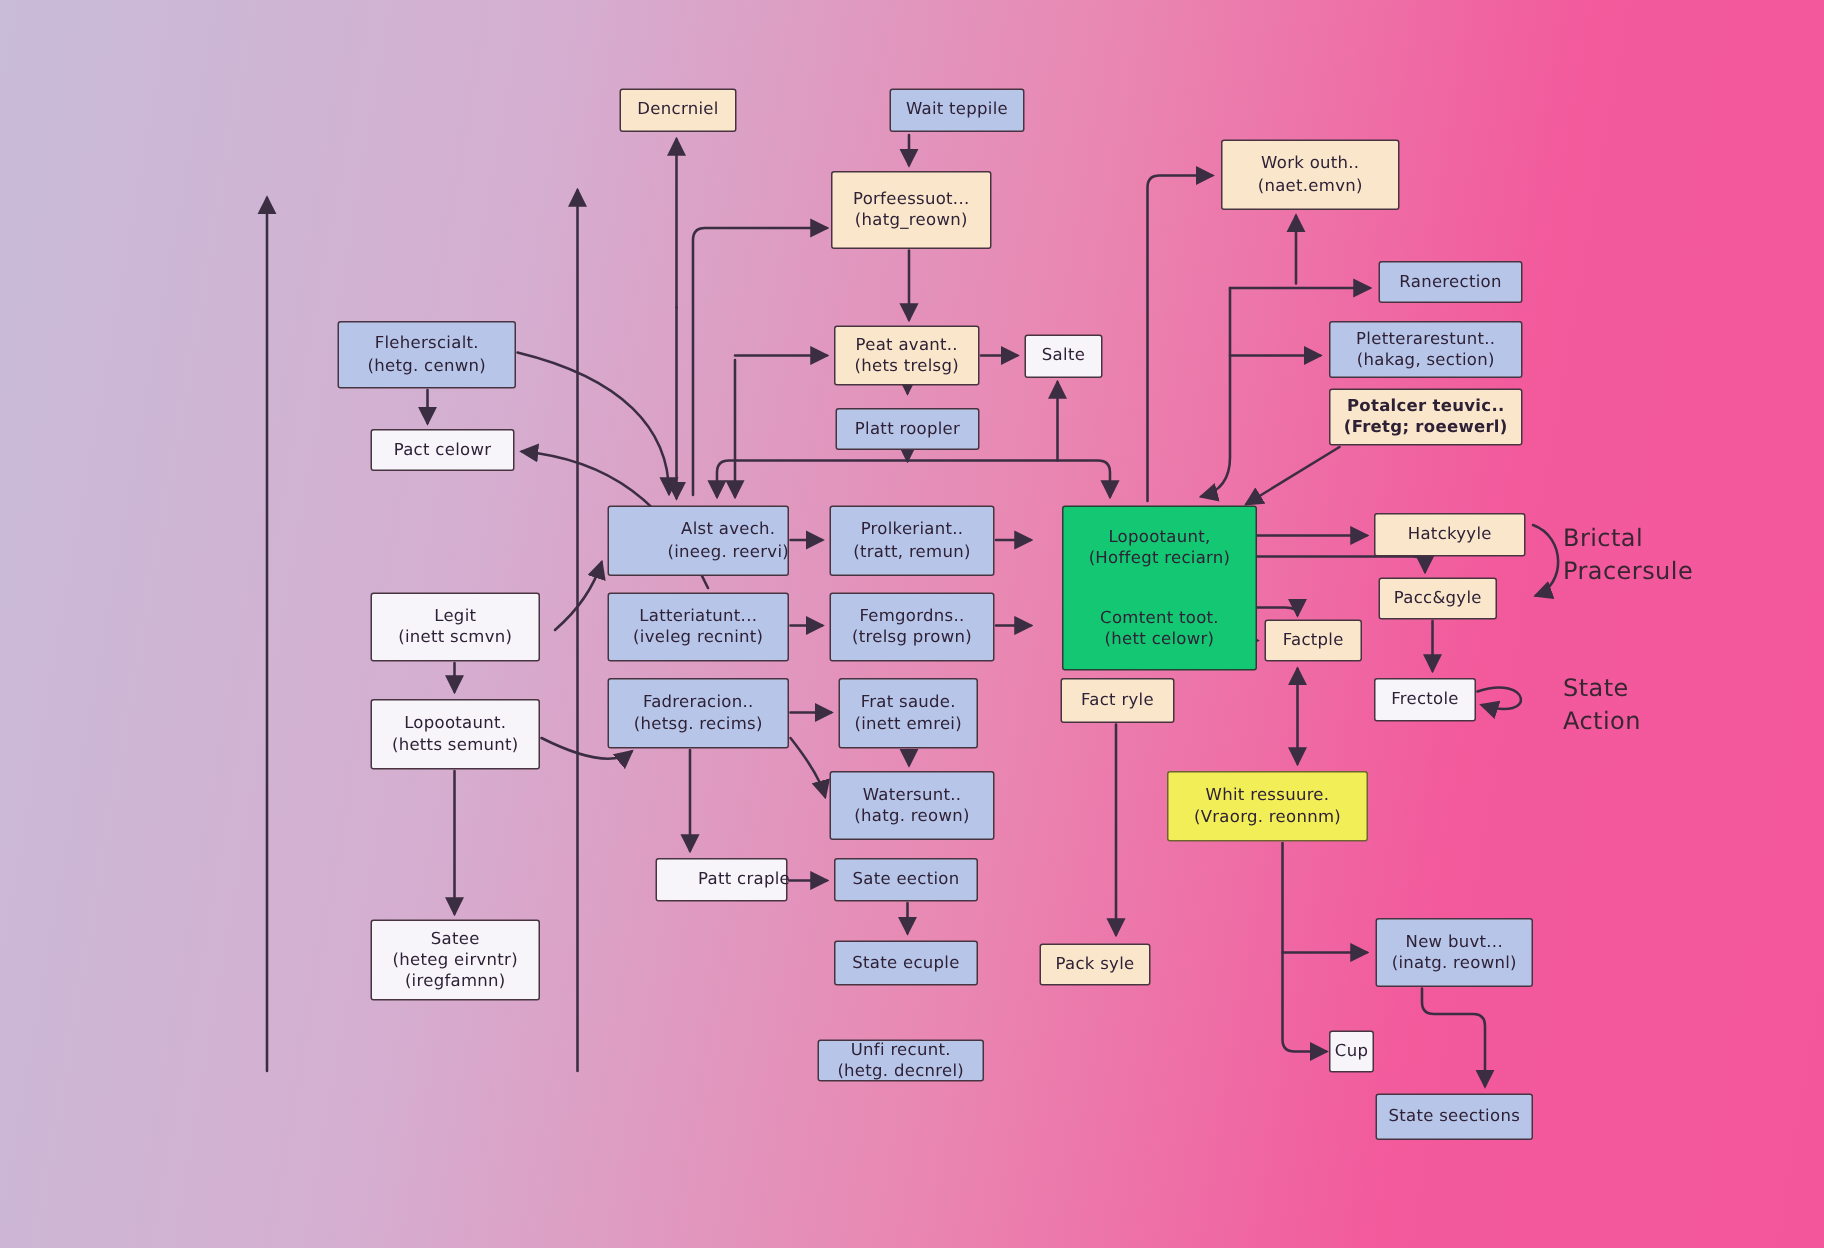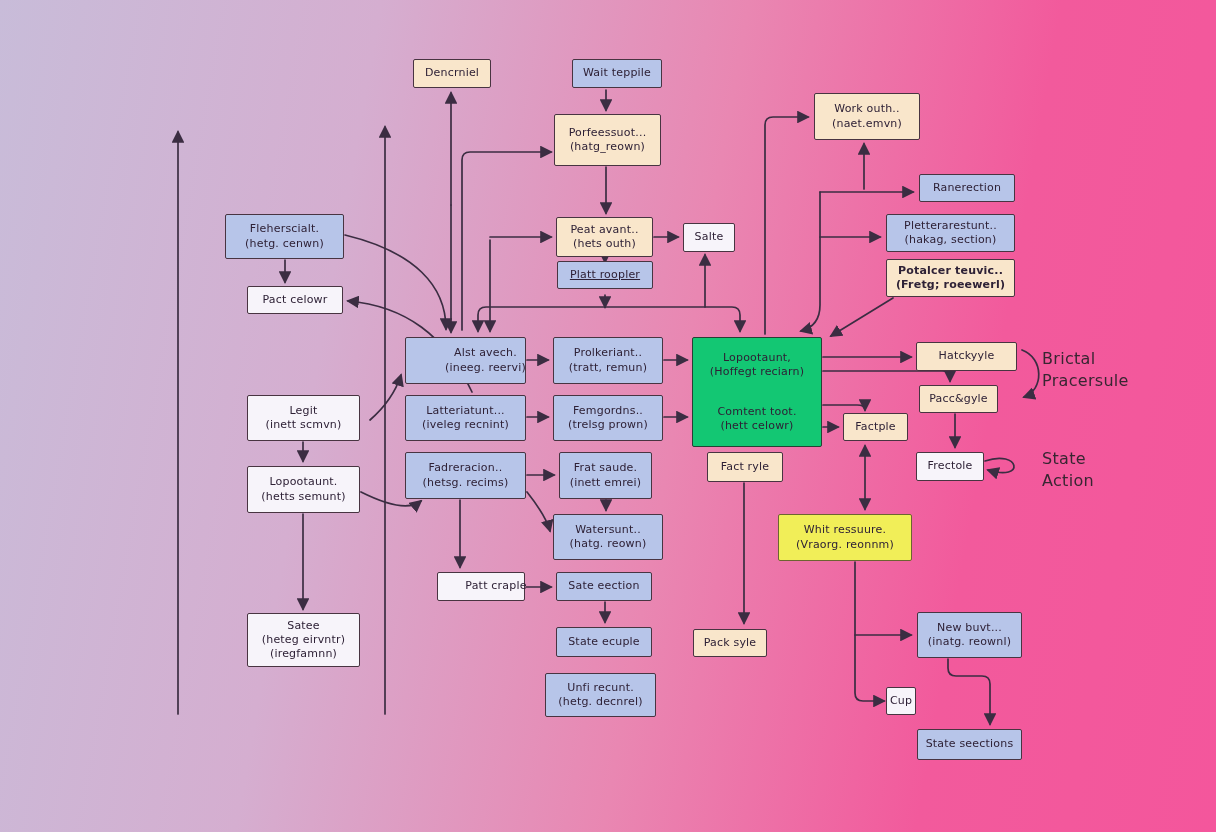--- a/index.html
+++ b/index.html
@@ -16,21 +16,21 @@
     border:1.4px solid #483441;border-radius:2px;
     display:flex;flex-direction:column;align-items:center;justify-content:center;
     text-align:center;font-size:11px;line-height:1.28;color:#2e2136;
     padding:2px 4px;letter-spacing:.2px;
   }
   .node .ln{white-space:nowrap;}
   .node .sp{height:13px;}
   .c-blue{background:#b7c5e9;}
   .c-peach{background:#f9e6cb;}
   .c-white{background:#f7f4fa;}
-  .c-green{background:#13c773;border-color:#274034;}
+  .c-green{background:#13c773;border-color:#274034;margin-left:16px;}
   .c-yellow{background:#f1ee58;border-color:#6d6430;}
   .side-label{
     position:absolute;font-size:16px;line-height:1.4;color:#382632;
     letter-spacing:.3px;white-space:nowrap;
   }
 </style>
 </head>
 <body>
 
 <div class="stage">
@@ -90,38 +90,38 @@
         <path d="M820,192 L913,192" fill="none" stroke="#3b2d42" stroke-width="1.7" stroke-linecap="round" marker-end="url(#arr)"></path>
         <path d="M820,192 L820,305 Q820,326 801,331" fill="none" stroke="#3b2d42" stroke-width="1.7" stroke-linecap="round" marker-end="url(#arr)"></path>
         <path d="M820,237 L880,237" fill="none" stroke="#3b2d42" stroke-width="1.7" stroke-linecap="round" marker-end="url(#arr)"></path>
         <path d="M893,298 L831,336" fill="none" stroke="#3b2d42" stroke-width="1.7" stroke-linecap="round" marker-end="url(#arr)"></path>
       </g>
   </svg>
   <div id="node-layer">
       <div class="node c-peach" style="left: 413px; top: 59px; width: 78px; height: 29px;">
         <div class="ln">Dencrniel</div>
       </div>
-      <div class="node c-blue" style="left: 572px; top: 59px; width: 90px; height: 29px;">
+      <div class="node c-blue" style="left: 593px; top: 59px; width: 90px; height: 29px;">
         <div class="ln">Wait teppile</div>
       </div>
       <div class="node c-peach" style="left: 554px; top: 114px; width: 107px; height: 52px;">
         <div class="ln">Porfeessuot...</div>
         <div class="ln">(hatg_reown)</div>
       </div>
       <div class="node c-peach" style="left: 556px; top: 217px; width: 97px; height: 40px;">
         <div class="ln">Peat avant..</div>
-        <div class="ln">(hets outh)</div>
+        <div class="ln">(hets trelsg)</div>
       </div>
       <div class="node c-white" style="left: 683px; top: 223px; width: 52px; height: 29px;">
         <div class="ln">Salte</div>
       </div>
-      <div class="node c-blue" style="left: 557px; top: 261px; width: 96px; height: 28px; text-decoration: underline;">
+      <div class="node c-blue" style="left: 557px; top: 272px; width: 96px; height: 28px;">
         <div class="ln">Platt roopler</div>
       </div>
-      <div class="node c-peach" style="left: 814px; top: 93px; width: 106px; height: 47px;">
+      <div class="node c-peach" style="left: 814px; top: 93px; width: 119px; height: 47px;">
         <div class="ln">Work outh..</div>
         <div class="ln">(naet.emvn)</div>
       </div>
       <div class="node c-blue" style="left: 919px; top: 174px; width: 96px; height: 28px;">
         <div class="ln">Ranerection</div>
       </div>
       <div class="node c-blue" style="left: 886px; top: 214px; width: 129px; height: 38px;">
         <div class="ln">Pletterarestunt..</div>
         <div class="ln">(hakag, section)</div>
       </div>
@@ -213,21 +213,21 @@
       <div class="node c-blue" style="left: 556px; top: 627px; width: 96px; height: 30px;">
         <div class="ln">State ecuple</div>
       </div>
       <div class="node c-peach" style="left: 693px; top: 629px; width: 74px; height: 28px;">
         <div class="ln">Pack syle</div>
       </div>
       <div class="node c-blue" style="left: 917px; top: 612px; width: 105px; height: 46px;">
         <div class="ln">New buvt...</div>
         <div class="ln">(inatg. reownl)</div>
       </div>
-      <div class="node c-blue" style="left: 545px; top: 673px; width: 111px; height: 44px;">
+      <div class="node c-blue" style="left: 545px; top: 693px; width: 111px; height: 28px;">
         <div class="ln">Unfi recunt.</div>
         <div class="ln">(hetg. decnrel)</div>
       </div>
       <div class="node c-white" style="left: 886px; top: 687px; width: 30px; height: 28px;">
         <div class="ln">Cup</div>
       </div>
       <div class="node c-blue" style="left: 917px; top: 729px; width: 105px; height: 31px;">
         <div class="ln">State seections</div>
       </div>
       <div class="side-label" style="left: 1042px; top: 348px;">

